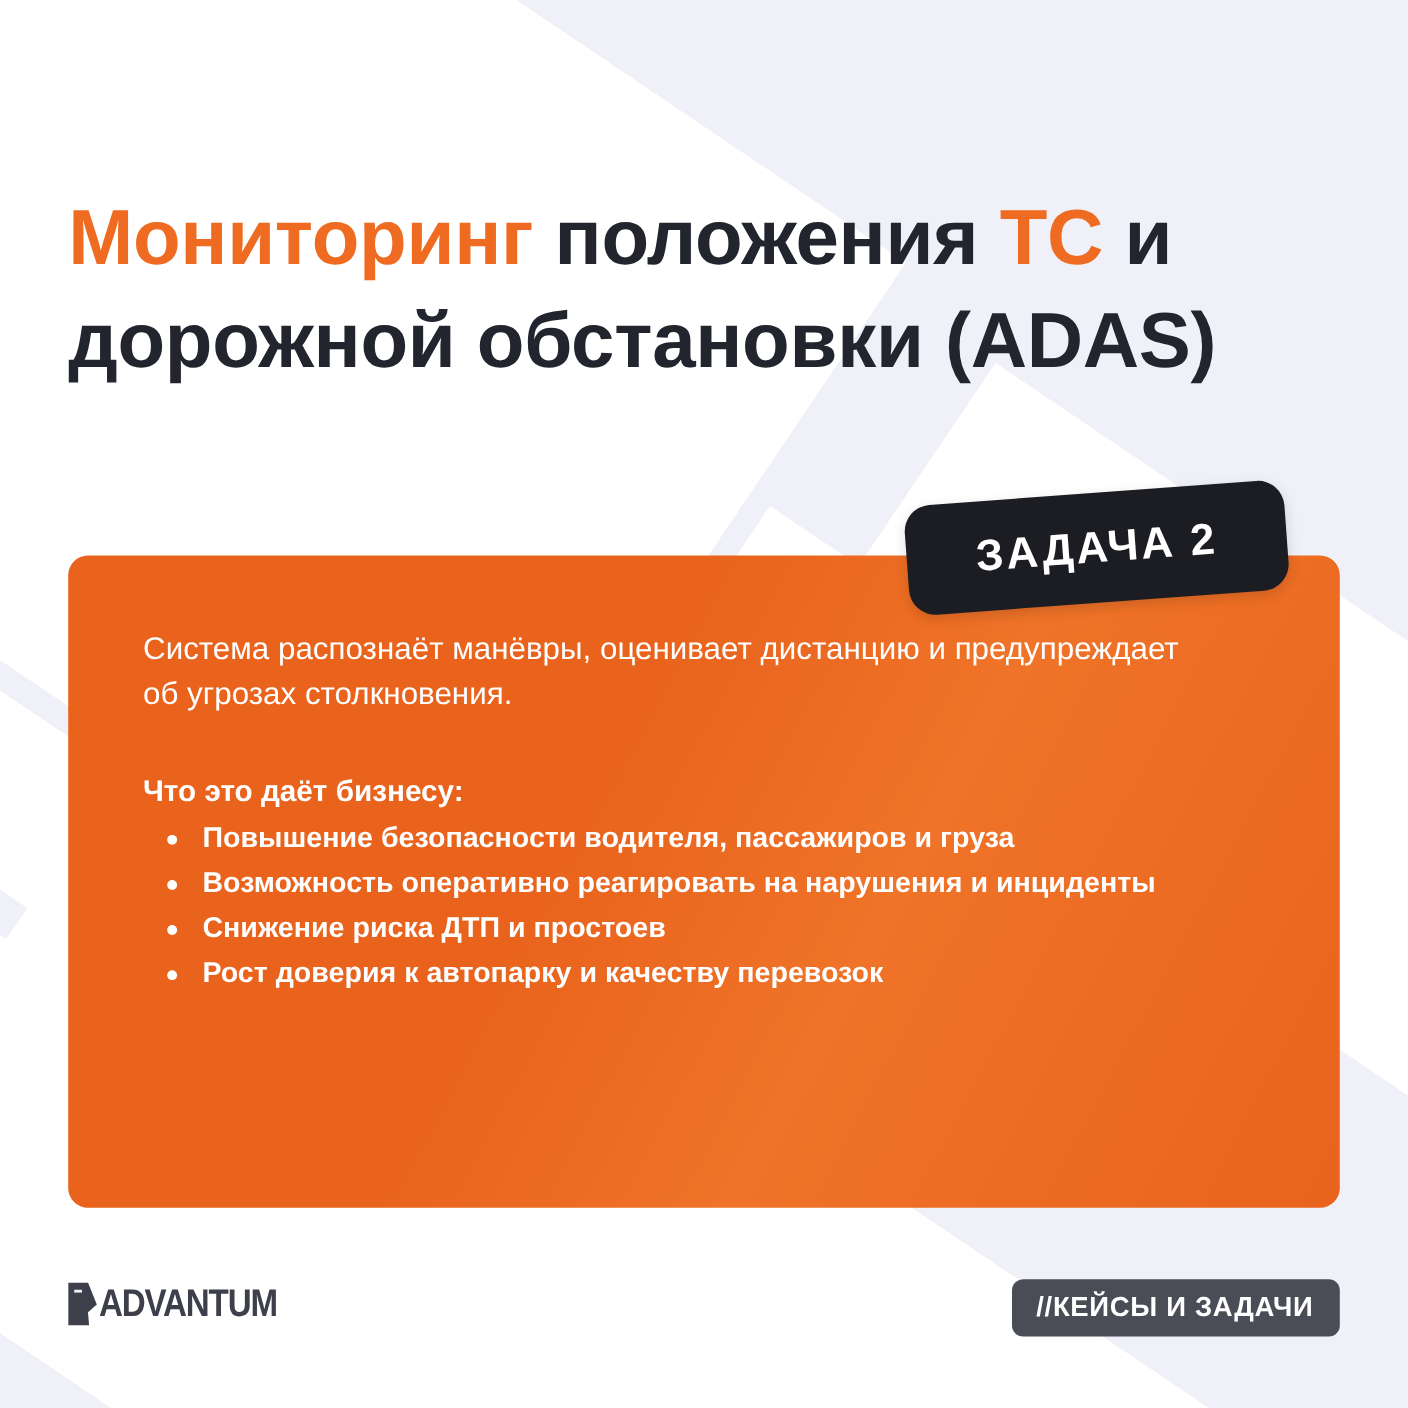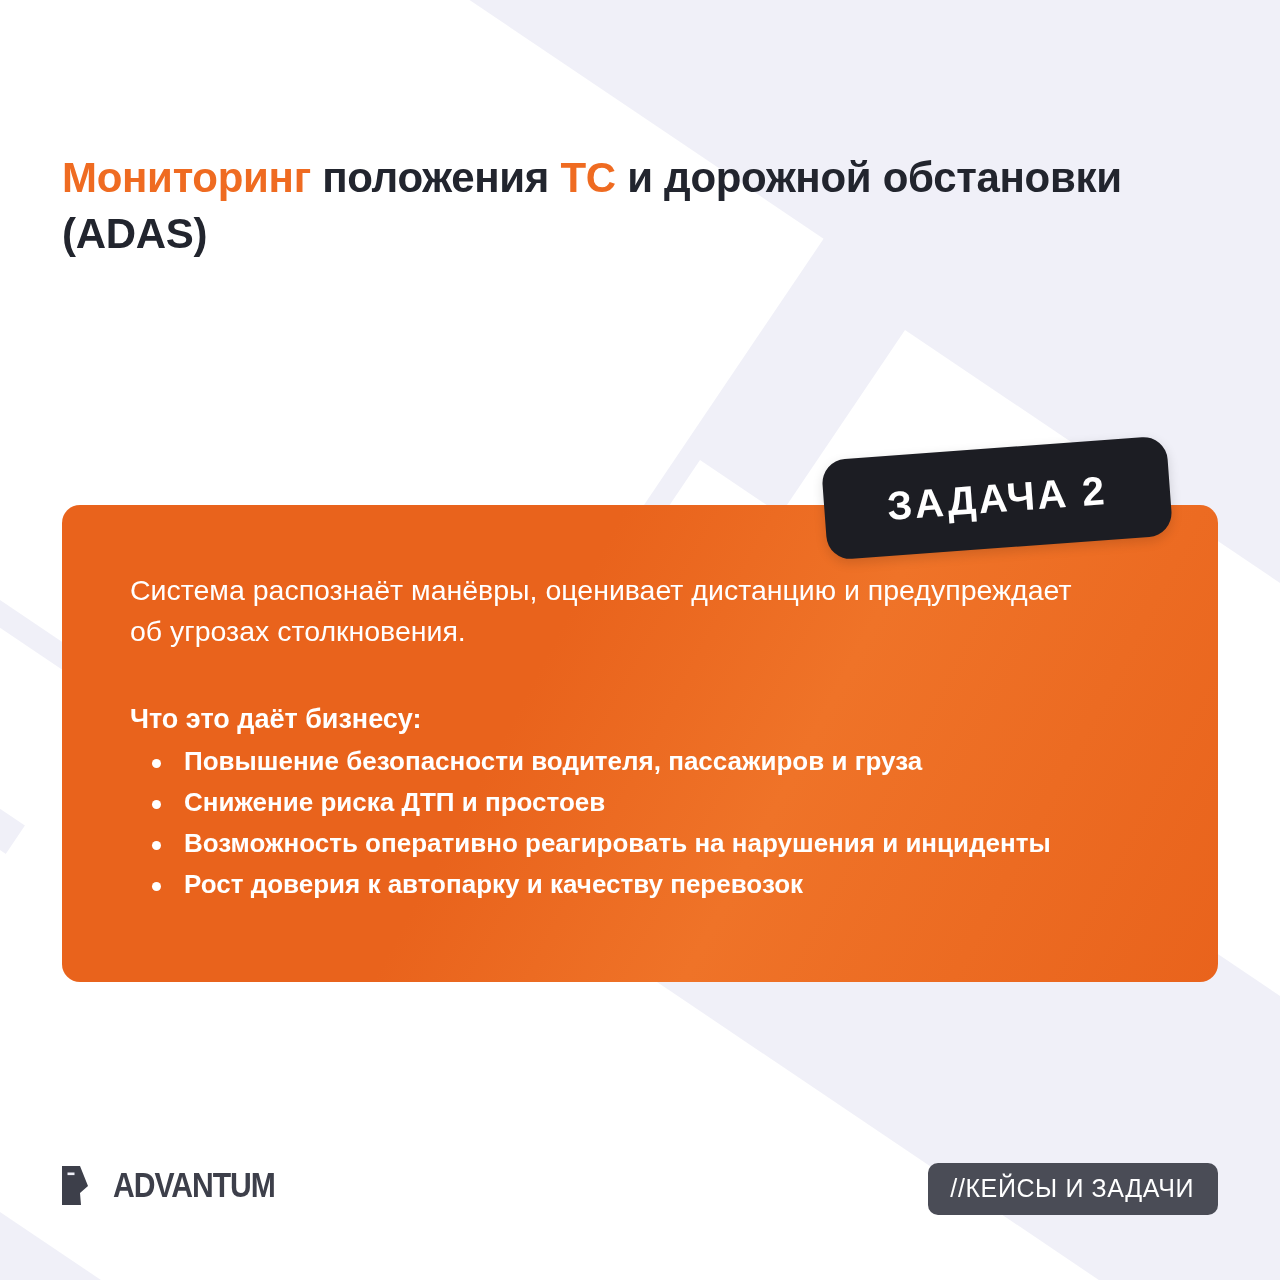--- a/index.html
+++ b/index.html
@@ -79,21 +79,21 @@
     transform: rotate(34deg);
   }
 
   
   .headline {
     position: absolute;
     left: 62px;
     top: 122px;
     width: 1120px;
     z-index: 3;
-    font-size: 42px;
+    font-size: 71px;
     line-height: 1.33;
     font-weight: 700;
     letter-spacing: -0.3px;
     color: #22252e;
   }
   .headline .hl-accent { color: #ef6b21; }
 
   
   .task-badge {
     position: absolute;
@@ -116,21 +116,21 @@
     font-weight: 700;
     letter-spacing: 2.5px;
   }
 
   
   .card {
     position: absolute;
     left: 62px;
     top: 505px;
     width: 1156px;
-    height: 477px;
+    height: 593px;
     z-index: 4;
     border-radius: 18px;
     background: linear-gradient(118deg, #e9631c 0%, #e9631c 40%, #ef7328 62%, #e9631c 100%);
     overflow: hidden;
   }
   .card-inner {
     position: absolute;
     left: 68px;
     top: 65px;
     right: 56px;
@@ -184,21 +184,21 @@
     width: 1280px;
     height: 90px;
     z-index: 5;
   }
   .logo {
     position: absolute;
     left: 62px;
     top: 10px;
     display: flex;
     align-items: center;
-    gap: 24px;
+    gap: 1px;
     justify-content: center;
   }
   .logo-mark {
     width: 27px;
     height: 39px;
     display: block;
   }
   .logo-text {
     font-size: 35px;
     font-weight: 700;
@@ -215,21 +215,21 @@
     top: 8px;
     background: #4a4c56;
     border-radius: 10px;
     padding: 11px 24px 12px 22px;
     display: inline-flex;
     align-items: center;
   }
   .tag-pill span {
     color: #ffffff;
     font-size: 25px;
-    font-weight: 400;
+    font-weight: 700;
     letter-spacing: 0.6px;
   }
 </style>
 </head>
 <body>
 
 <div id="slide">
 
   <div class="bg-layer">
     <div class="stripe s1"></div>
@@ -241,22 +241,22 @@
   </div>
 
   <h1 class="headline"><span class="hl-accent">Мониторинг</span><span> положения </span><span class="hl-accent">ТС</span><span> и дорожной обстановки (ADAS)</span></h1>
 
   <div class="card">
     <div class="card-inner">
       <p class="card-intro">Система распознаёт манёвры, оценивает дистанцию и предупреждает об угрозах столкновения.</p>
       <p class="card-subhead">Что это даёт бизнесу:</p>
       <ul class="benefits">
         <li><span class="dot"></span><span>Повышение безопасности водителя, пассажиров и груза</span></li>
+        <li><span class="dot"></span><span>Возможность оперативно реагировать на нарушения и инциденты</span></li>
         <li><span class="dot"></span><span>Снижение риска ДТП и простоев</span></li>
-        <li><span class="dot"></span><span>Возможность оперативно реагировать на нарушения и инциденты</span></li>
         <li><span class="dot"></span><span>Рост доверия к автопарку и качеству перевозок</span></li>
       </ul>
     </div>
   </div>
 
   <div class="task-badge">
     <span>ЗАДАЧА 2</span>
   </div>
 
   <div class="footer">

